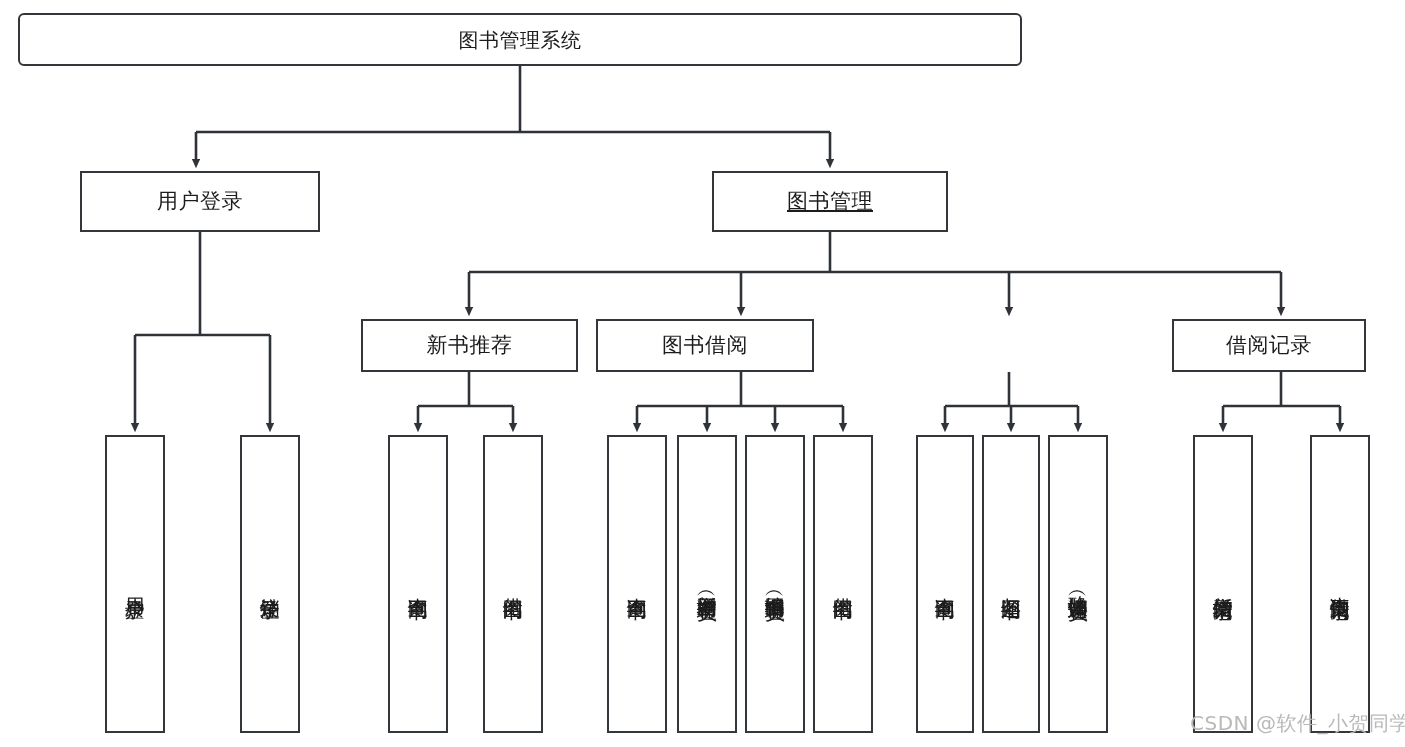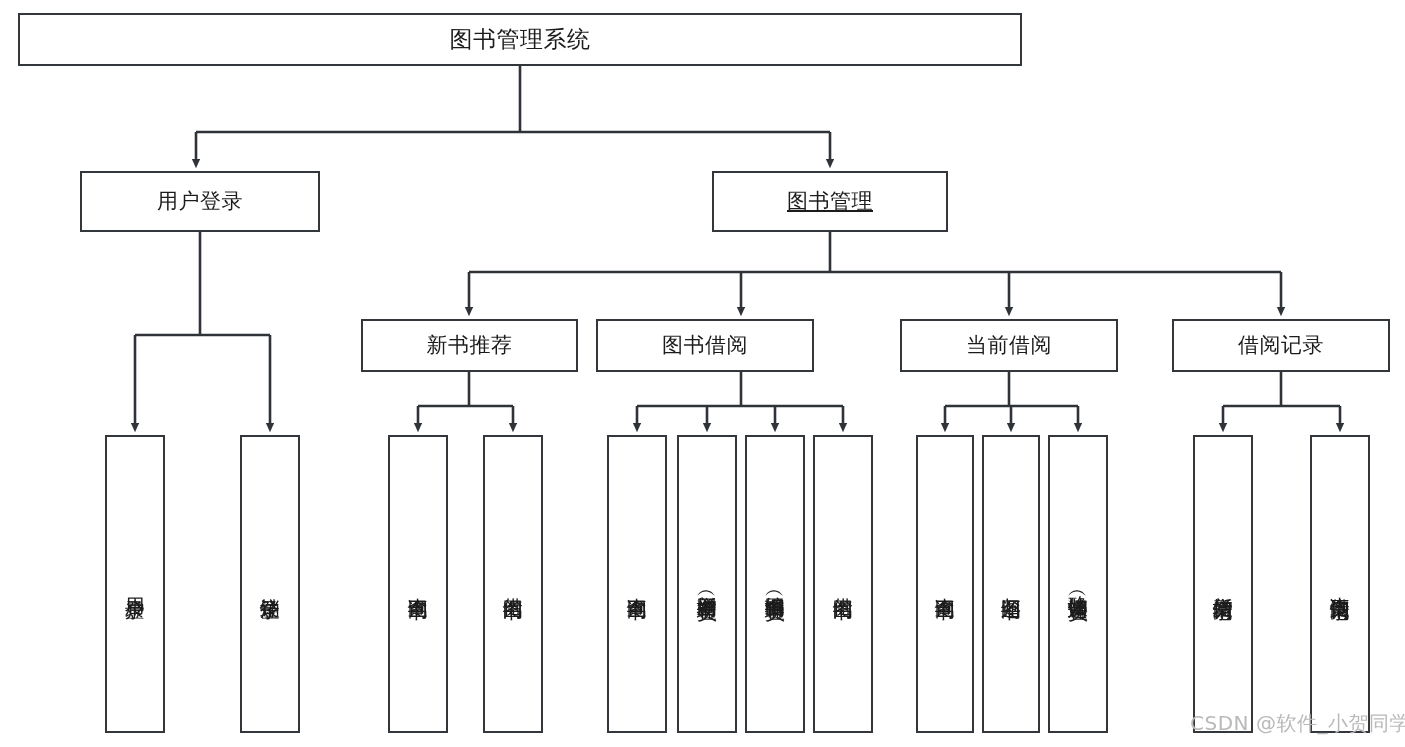--- a/index.html
+++ b/index.html
@@ -49,21 +49,22 @@
     letter-spacing: 1px;
     padding: 4px 0;
     white-space: nowrap;
   }
   .node.vert .vlabel {
     writing-mode: vertical-rl;
     text-orientation: upright;
     display: block;
   }
   #root-node {
-    font-size: 23px;
+    font-size: 20px;
+    border-radius: 6px;
   }
   .watermark {
     position: absolute;
     left: 1190px;
     top: 710px;
     font-size: 20px;
     color: #b9b9b9;
     letter-spacing: 0.5px;
     white-space: nowrap;
     user-select: none;
@@ -128,23 +129,22 @@
   <div class="node horiz" id="root-node" style="left:18px; top:13px; width:1004px; height:53px;">图书管理系统</div>
 
   <div class="node horiz" style="left:80px; top:171px; width:240px; height:61px;">用户登录</div>
 
   <div class="node horiz" style="left:712px; top:171px; width:236px; height:61px;text-decoration:underline;">图书管理</div>
 
   <div class="node horiz" style="left:361px; top:319px; width:217px; height:53px;">新书推荐</div>
 
   <div class="node horiz" style="left:596px; top:319px; width:218px; height:53px;">图书借阅</div>
 
-  <div class="node horiz" style="left:900px; top:319px; width:218px; height:53px;">当前借阅</div>
 
-  <div class="node horiz" style="left:1172px; top:319px; width:218px; height:53px;">借阅记录</div>
+  <div class="node horiz" style="left:1172px; top:319px; width:194px; height:53px;">借阅记录</div>
 
   <div class="node vert" style="left:105px; top:435px; width:60px; height:298px;">
     <span class="vlabel">用户登录</span>
   </div>
 
   <div class="node vert" style="left:240px; top:435px; width:60px; height:298px;">
     <span class="vlabel">注销登录</span>
   </div>
 
   <div class="node vert" style="left:388px; top:435px; width:60px; height:298px;">

